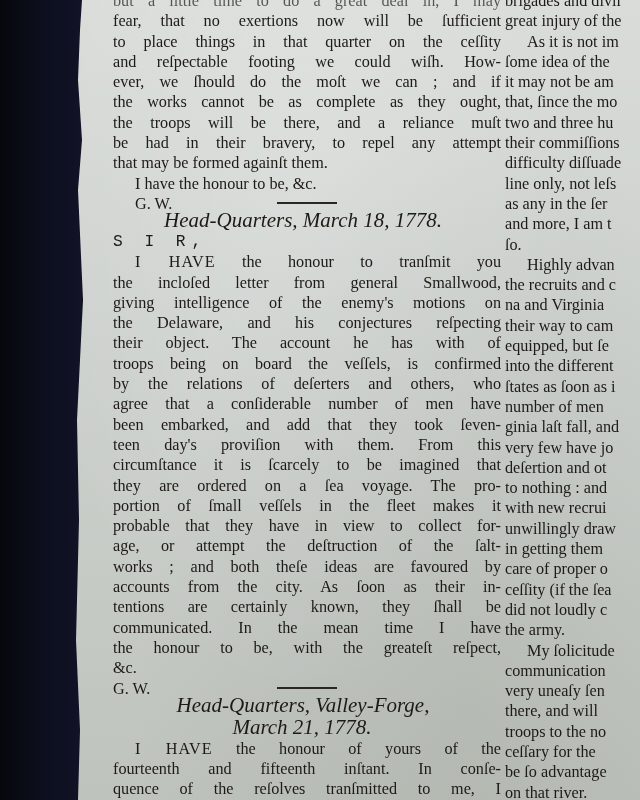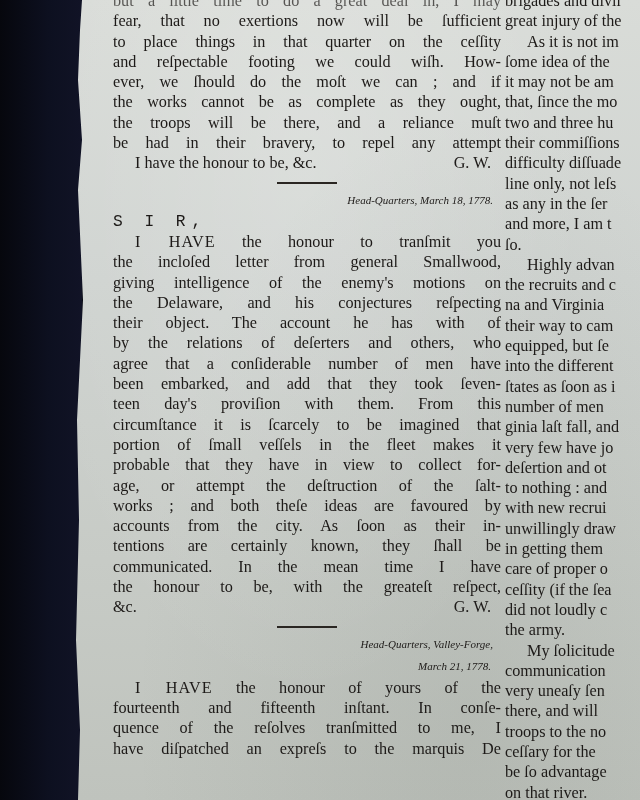--- a/index.html
+++ b/index.html
@@ -28,24 +28,24 @@
     color:#1d1a18; font-size:16.2px; line-height:20.3px;
   }
   .col-right {
     position:absolute; left:505px; top:-9px; width:150px; overflow:hidden;
     color:#1d1a18; font-size:16.2px; line-height:20.3px;
   }
   .clip-right { position:absolute; left:505px; top:0; width:135px; height:800px; overflow:hidden; }
   .line { white-space:nowrap; display:block; text-align:justify; text-align-last:justify; height:20.3px; }
   .line.left { text-align-last:left; }
   .line.indent { padding-left:22px; }
-  .sig { display:flex; justify-content:space-between; padding-left:22px; padding-right:10px; height:20.3px; }
+  .sig { display:flex; justify-content:space-between; padding-left:22px; padding-right:10px; height:20.3px;flex-direction:column; }
   .sig.nopad { padding-left:0; }
   .rule { width:60px; height:2px; background:#2a2622; margin:8px auto 6px auto; }
-  .dateline { font-style:italic; text-align:right; padding-right:8px; height:22px; font-size:11px; }
+  .dateline { font-style:italic; text-align:center; padding-right:8px; height:22px; font-size:21px; }
   .dateline.two { padding-right:10px; }
   .salutation { letter-spacing:6px; height:20.3px;font-family:Liberation Mono, monospace; }
   .caps { letter-spacing:1px;margin-top:21px; }
   .top-cut { color:#1d1a18; opacity:0.7; }
 </style>
 </head>
 <body>
 
 <div class="binding"></div>
 <div class="page"></div>
@@ -53,39 +53,42 @@
 <div class="col-left">
   <span class="line top-cut">but a little time to do a great deal in, I may</span>
   <div id="l1">
       <span class="line">fear, that no exertions now will be ſufficient</span>
       <span class="line">to place things in that quarter on the ceſſity</span>
       <span class="line">and reſpectable footing we could wiſh. How-</span>
       <span class="line">ever, we ſhould do the moſt we can ; and if</span>
       <span class="line">the works cannot be as complete as they ought,</span>
       <span class="line">the troops will be there, and a reliance muſt</span>
       <span class="line">be had in their bravery, to repel any attempt</span>
+      <span class="line left">that may be formed againſt them.</span>
     </div>
   <div class="sig">
     <span>I have the honour to be, &amp;c.</span>
     <span>G. W.</span>
   </div>
   <div class="rule"></div>
   <div class="dateline">Head-Quarters, March 18, 1778.</div>
   <div class="salutation">S I R,</div>
   <span class="line indent"><span class="caps">I HAVE</span> <span>the honour to tranſmit you</span></span>
   <div id="l2">
       <span class="line">the incloſed letter from general Smallwood,</span>
       <span class="line">giving intelligence of the enemy's motions on</span>
       <span class="line">the Delaware, and his conjectures reſpecting</span>
       <span class="line">their object. The account he has with of</span>
+      <span class="line">troops being on board the veſſels, is confirmed</span>
       <span class="line">by the relations of deſerters and others, who</span>
       <span class="line">agree that a conſiderable number of men have</span>
       <span class="line">been embarked, and add that they took ſeven-</span>
       <span class="line">teen day's proviſion with them. From this</span>
       <span class="line">circumſtance it is ſcarcely to be imagined that</span>
+      <span class="line">they are ordered on a ſea voyage. The pro-</span>
       <span class="line">portion of ſmall veſſels in the fleet makes it</span>
       <span class="line">probable that they have in view to collect for-</span>
       <span class="line">age, or attempt the deſtruction of the ſalt-</span>
       <span class="line">works ; and both theſe ideas are favoured by</span>
       <span class="line">accounts from the city. As ſoon as their in-</span>
       <span class="line">tentions are certainly known, they ſhall be</span>
       <span class="line">communicated. In the mean time I have</span>
       <span class="line">the honour to be, with the greateſt reſpect,</span>
     </div>
   <div class="sig nopad">

